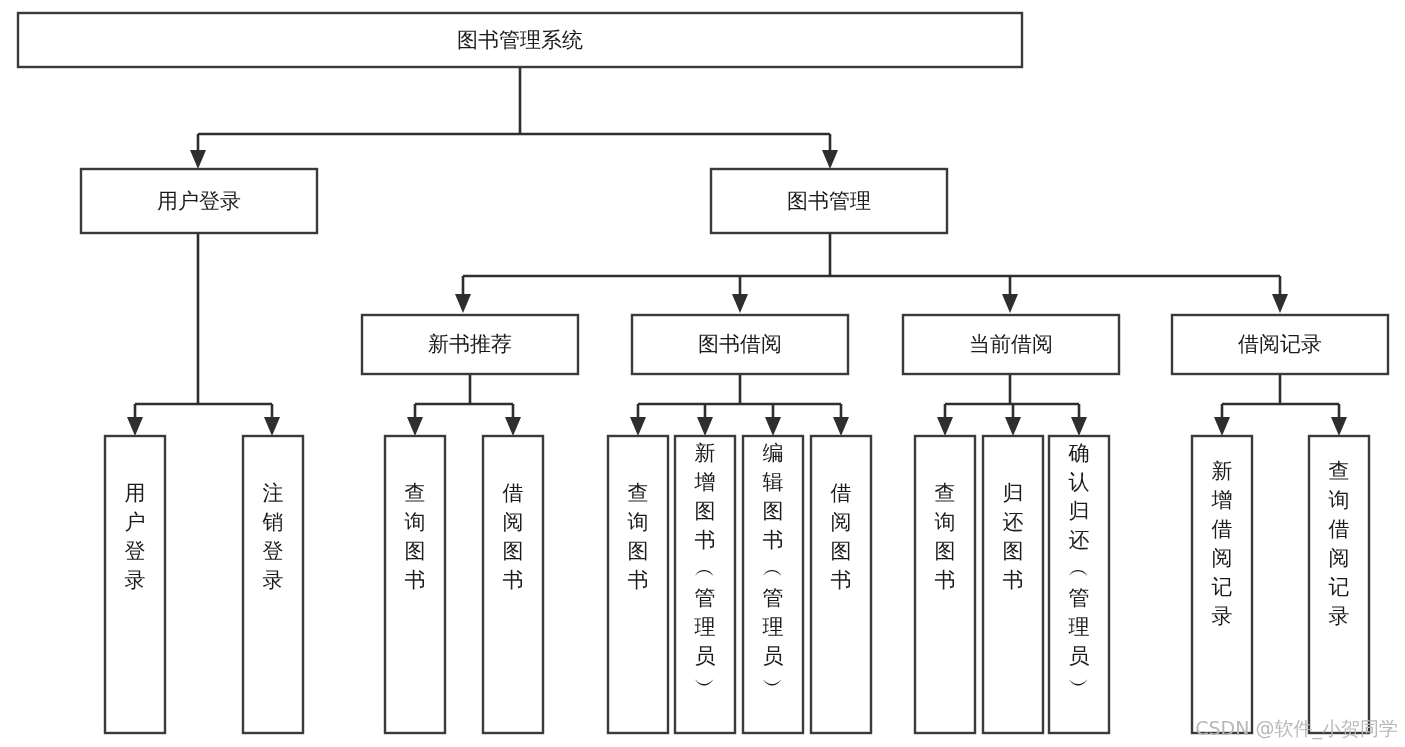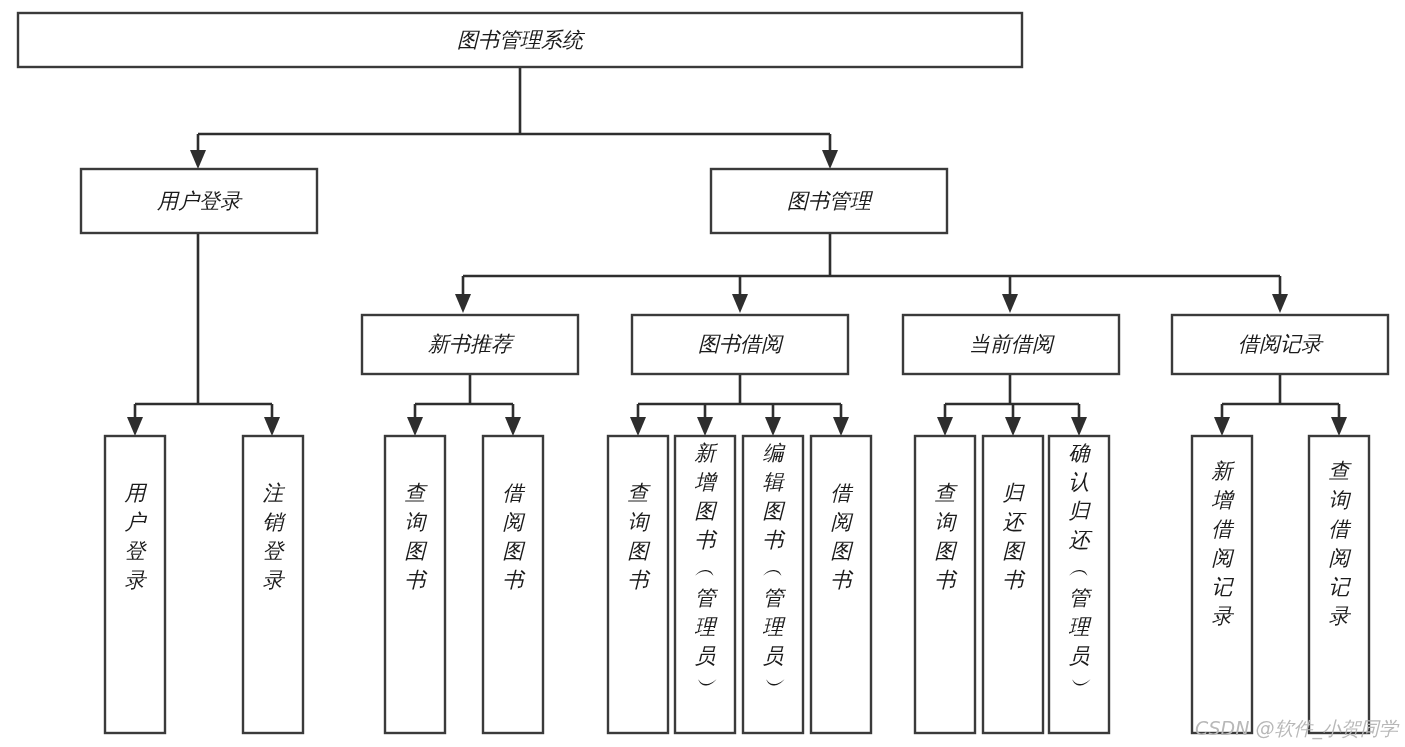--- a/index.html
+++ b/index.html
@@ -10,21 +10,20 @@
   }
   body {
     font-family: "DejaVu Sans", "Liberation Sans", sans-serif;
   }
   #diagram-root {
     position: relative;
     width: 1405px;
     height: 747px;
     background: #ffffff;
     overflow: hidden;
-    font-style: italic;
   }
   svg.diagram-canvas {
     position: absolute;
     left: 0;
     top: 0;
     width: 1405px;
     height: 747px;
     display: block;
   }
   .node-box {

